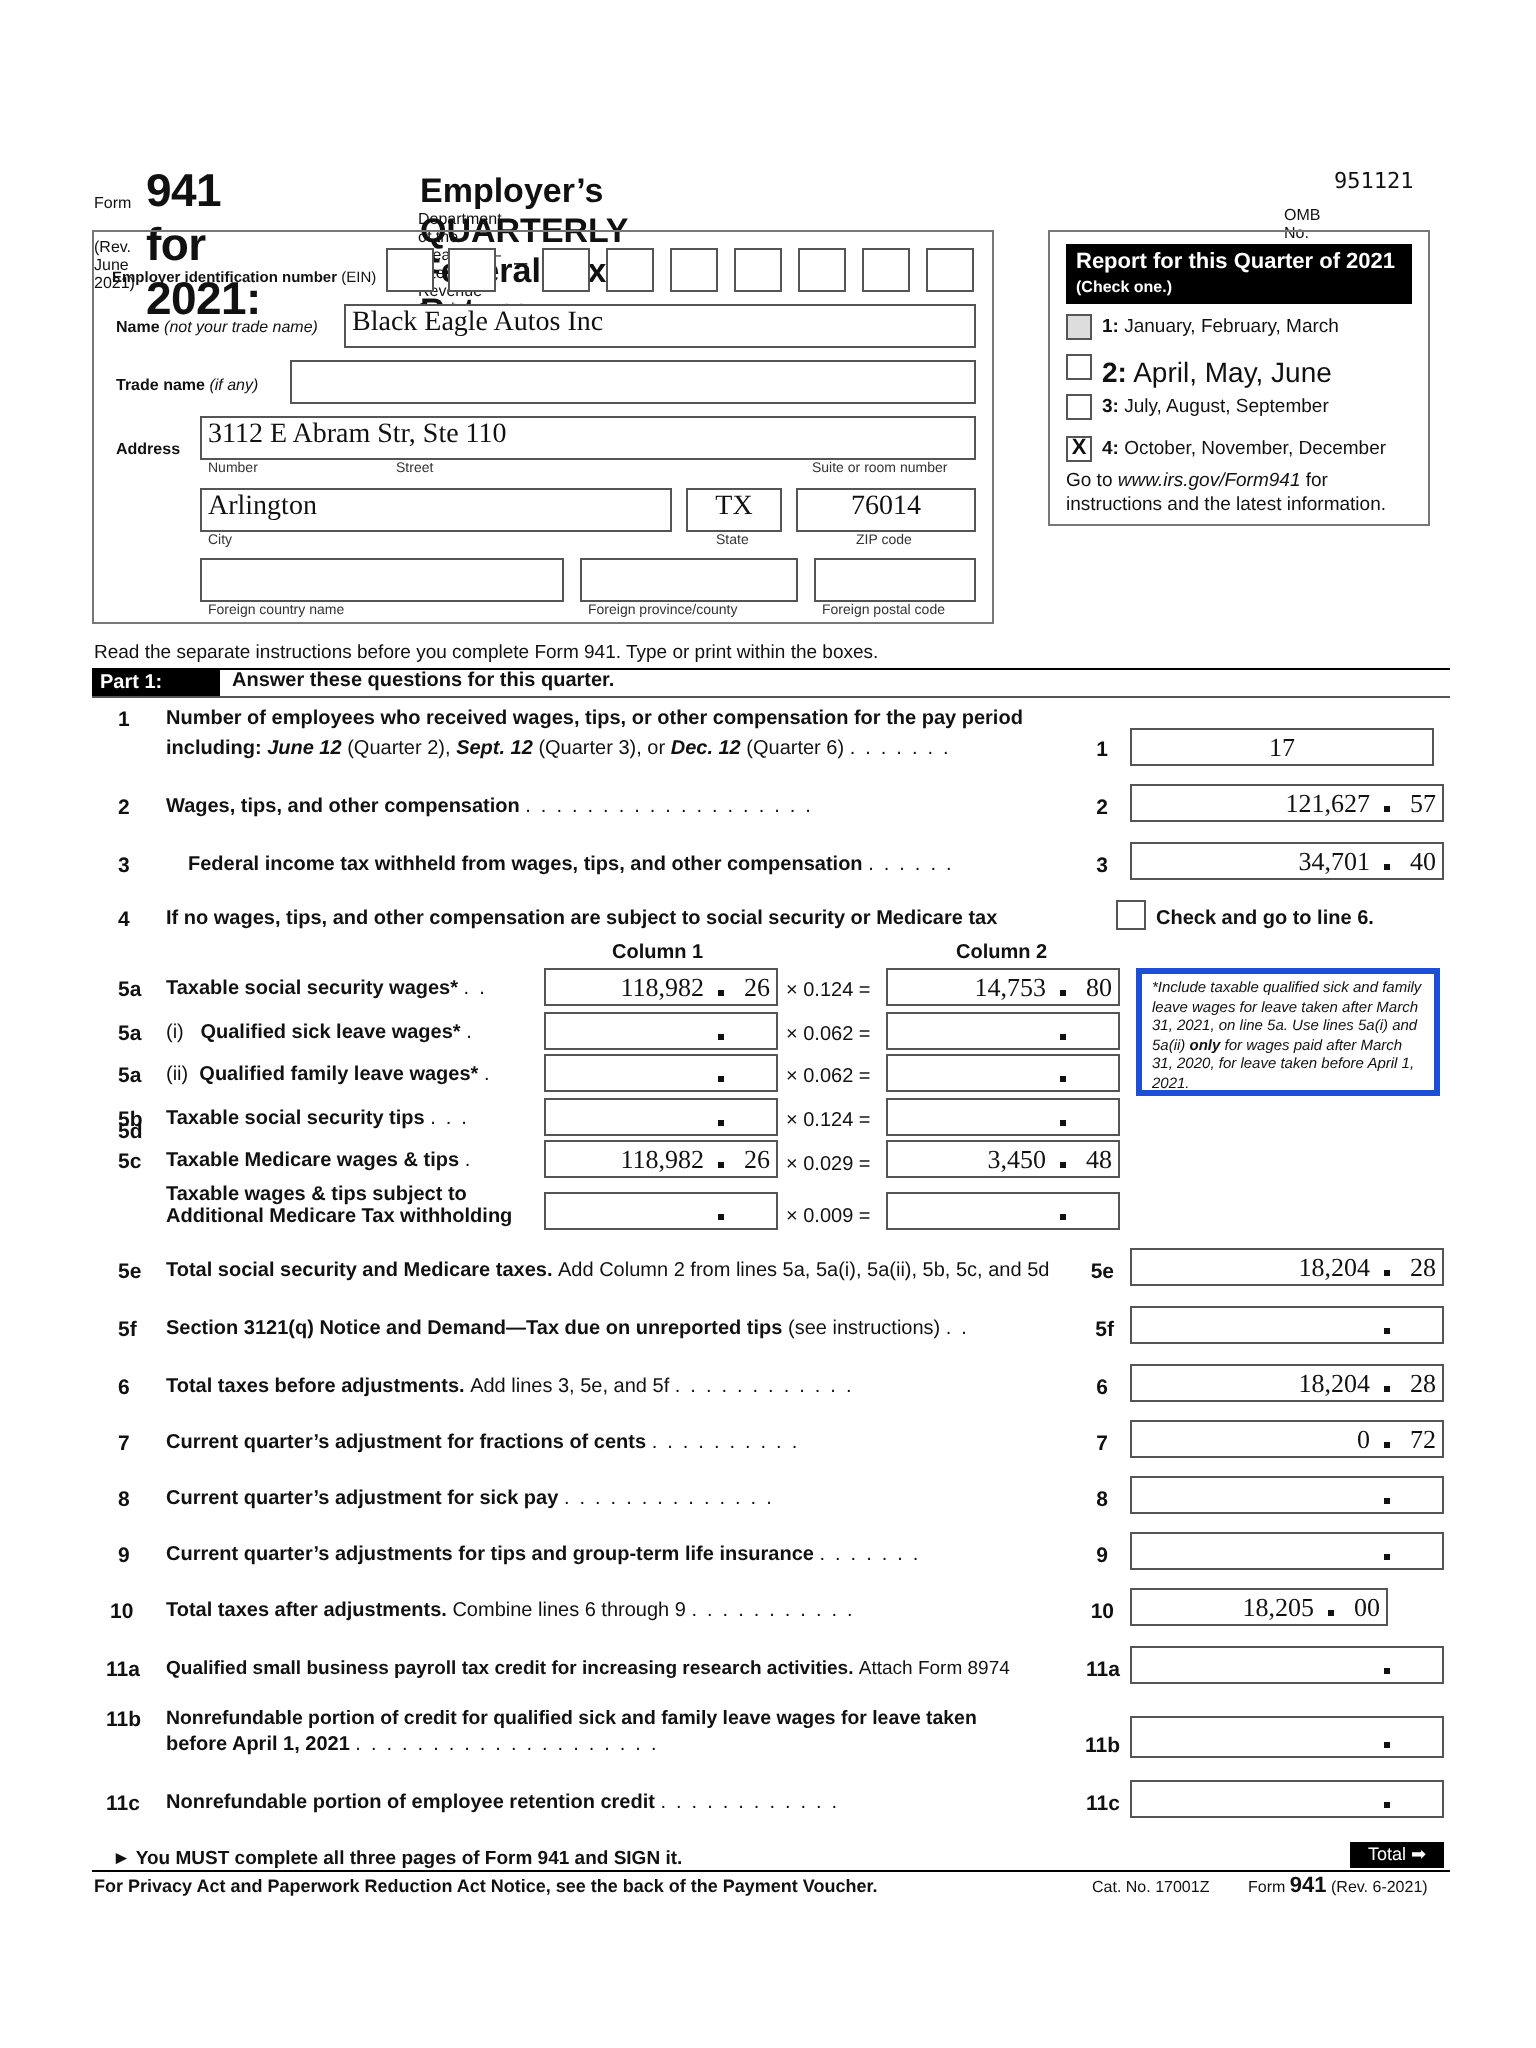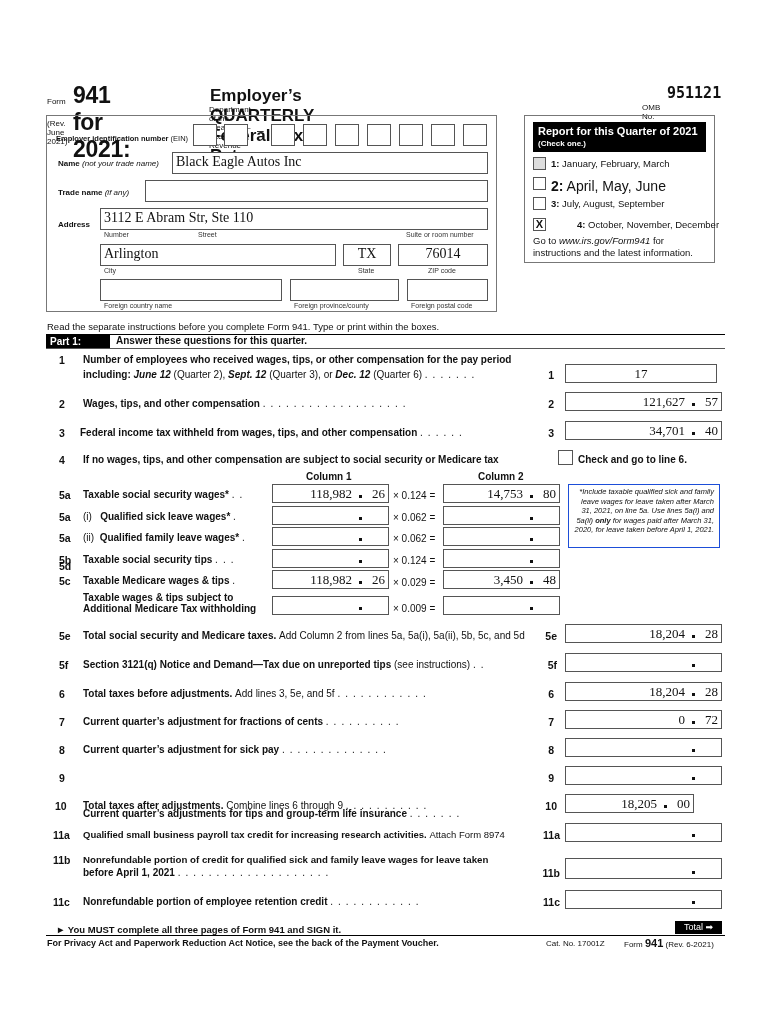--- a/index.html
+++ b/index.html
@@ -21,21 +21,21 @@
 </style>
 </head>
 <body>
 
 <div class="abs">
   <span class="abs" style="left:47px;top:97px;font-size:8px;">Form</span>
   <span class="abs" style="left:73px;top:82px;font-size:23px;font-weight:bold;letter-spacing:-0.3px;">941 for 2021:</span>
   <span class="abs" style="left:210px;top:86px;font-size:17px;font-weight:bold;">Employer’s QUARTERLY Federal Tax Return</span>
   <span class="abs" style="left:47px;top:106px;font-size:8px;margin-top:13px;">(Rev. June 2021)</span>
   <span class="abs" style="left:209px;top:105px;font-size:8px;">Department of the Treasury — Internal Revenue Service</span>
-  <span class="abs" style="left:667px;top:84px;font-size:15px;font-family:'DejaVu Sans Mono',monospace;font-weight:bold;">951121</span>
+  <span class="abs" style="left:667px;top:84px;font-size:11px;font-family:'DejaVu Sans Mono',monospace;">951121</span>
   <span class="abs" style="left:642px;top:103px;font-size:8px;">OMB No. 1545-0029</span>
 </div>
 
 <div class="abs" style="left:46px;top:115px;width:451px;height:197px;border:1.5px solid #777;box-sizing:border-box;"></div>
 
 <div class="lbl" style="left:56px;top:134px;font-size:7.5px;">
   <span>Employer identification number</span> <span style="font-weight:normal;">(EIN)</span>
 </div>
 <div class="box" style="left:193px;top:124px;width:24px;height:22px;"></div>
 <div class="box" style="left:224px;top:124px;width:24px;height:22px;"></div>
@@ -91,21 +91,21 @@
 <div class="abs" style="left:533px;top:177px;">
   <div class="chk" style="left:0;top:0;"></div>
   <span class="abs" style="left:18px;top:1px;font-size:14px;white-space:nowrap;"><b>2:</b> <span>April, May, June</span></span>
 </div>
 <div class="abs" style="left:533px;top:197px;">
   <div class="chk" style="left:0;top:0;"></div>
   <span class="abs" style="left:18px;top:1px;font-size:9.5px;white-space:nowrap;"><b>3:</b> <span>July, August, September</span></span>
 </div>
 <div class="abs" style="left:533px;top:218px;">
   <div class="chk" style="left:0;top:0;">X</div>
-  <span class="abs" style="left:18px;top:1px;font-size:9.5px;white-space:nowrap;margin-left:26px;"><b>4:</b> <span>October, November, December</span></span>
+  <span class="abs" style="left:18px;top:1px;font-size:9.5px;white-space:nowrap;"><b>4:</b> <span>October, November, December</span></span>
 </div>
 <div class="abs" style="left:533px;top:235px;font-size:9.5px;width:180px;line-height:12px;">
   <span>Go to</span> <i>www.irs.gov/Form941</i> <span>for</span><br>
   <span>instructions and the latest information.</span>
 </div>
 
 <div class="abs" style="left:47px;top:321px;font-size:9.5px;">Read the separate instructions before you complete Form 941. Type or print within the boxes.</div>
 <div class="abs" style="left:46px;top:334px;width:679px;border-top:1.5px solid #000;"></div>
 <div class="abs" style="left:46px;top:335px;width:64px;height:13px;background:#000;color:#fff;font-size:10px;font-weight:bold;padding-left:4px;box-sizing:border-box;line-height:13px;">Part 1:</div>
 <div class="abs" style="left:116px;top:335px;font-size:10px;font-weight:bold;">Answer these questions for this quarter.</div>
@@ -122,21 +122,21 @@
 <div class="num" style="left:59px;top:398px;">2</div>
 <div class="lbl" style="left:83px;top:398px;"><span>Wages, tips, and other compensation</span> <span class="dots">...................</span></div>
 <div class="linenum" style="left:540px;top:398px;width:14px;">2</div>
 <div class="amt" style="left:565px;top:392px;width:157px;">
   <span class="dollars">121,627</span>
     <span class="dot"></span>
     <span class="cents">57</span>
 </div>
 
 <div class="num" style="left:59px;top:427px;">3</div>
-<div class="lbl" style="left:80px;top:427px;"><span>Federal income tax withheld from wages, tips, and other compensation</span> <span class="dots">......</span></div>
+<div class="lbl" style="left:94px;top:427px;"><span>Federal income tax withheld from wages, tips, and other compensation</span> <span class="dots">......</span></div>
 <div class="linenum" style="left:540px;top:427px;width:14px;">3</div>
 <div class="amt" style="left:565px;top:421px;width:157px;">
   <span class="dollars">34,701</span>
     <span class="dot"></span>
     <span class="cents">40</span>
 </div>
 
 <div class="num" style="left:59px;top:454px;">4</div>
 <div class="lbl" style="left:83px;top:454px;">If no wages, tips, and other compensation are subject to social security or Medicare tax</div>
 <div class="chk" style="left:558px;top:450px;width:15px;height:15px;"></div>
@@ -223,21 +223,21 @@
     <span class="dot"></span>
     <span class="cents"></span>
 </div>
 <div class="mult" style="left:393px;top:603px;">× 0.009 =</div>
 <div class="amt" style="left:443px;top:596px;width:117px;">
   <span class="dollars"></span>
     <span class="dot"></span>
     <span class="cents"></span>
 </div>
 
-<div class="abs" style="left:568px;top:484px;width:152px;height:64px;border:1px solid #1d4ed8;box-sizing:border-box;padding:2px 5px;font-size:7.5px;font-style:italic;line-height:9.5px;text-align:right;">
+<div class="abs" style="left:568px;top:484px;width:152px;height:64px;border:3px solid #1d4ed8;box-sizing:border-box;padding:2px 5px;font-size:7.5px;font-style:italic;line-height:9.5px;">
   <span>*Include taxable qualified sick and family leave wages for leave taken after March 31, 2021, on line 5a. Use lines 5a(i) and 5a(ii)</span> <b>only</b> <span>for wages paid after March 31, 2020, for leave taken before April 1, 2021.</span>
 </div>
 
 <div class="num" style="left:59px;top:630px;">5e</div>
 <div class="lbl" style="left:83px;top:630px;"><span>Total social security and Medicare taxes.</span> <span style="font-weight:normal">Add Column 2 from lines 5a, 5a(i), 5a(ii), 5b, 5c, and 5d</span></div>
 <div class="linenum" style="left:540px;top:630px;width:17px;">5e</div>
 <div class="amt" style="left:565px;top:624px;width:157px;">
   <span class="dollars">18,204</span>
     <span class="dot"></span>
     <span class="cents">28</span>
@@ -273,21 +273,21 @@
 <div class="num" style="left:59px;top:744px;">8</div>
 <div class="lbl" style="left:83px;top:744px;"><span>Current quarter’s adjustment for sick pay</span> <span class="dots">..............</span></div>
 <div class="linenum" style="left:540px;top:744px;width:14px;">8</div>
 <div class="amt" style="left:565px;top:738px;width:157px;">
   <span class="dollars"></span>
     <span class="dot"></span>
     <span class="cents"></span>
 </div>
 
 <div class="num" style="left:59px;top:772px;">9</div>
-<div class="lbl" style="left:83px;top:772px;margin-top:36px;"><span>Current quarter’s adjustments for tips and group-term life insurance</span> <span class="dots">.......</span></div>
+<div class="lbl" style="left:83px;top:772px;"><span>Current quarter’s adjustments for tips and group-term life insurance</span> <span class="dots">.......</span></div>
 <div class="linenum" style="left:540px;top:772px;width:14px;">9</div>
 <div class="amt" style="left:565px;top:766px;width:157px;">
   <span class="dollars"></span>
     <span class="dot"></span>
     <span class="cents"></span>
 </div>
 
 <div class="num" style="left:55px;top:800px;">10</div>
 <div class="lbl" style="left:83px;top:800px;"><span>Total taxes after adjustments.</span> <span style="font-weight:normal">Combine lines 6 through 9</span> <span class="dots" style="font-weight:normal">...........</span></div>
 <div class="linenum" style="left:540px;top:800px;width:17px;">10</div>

